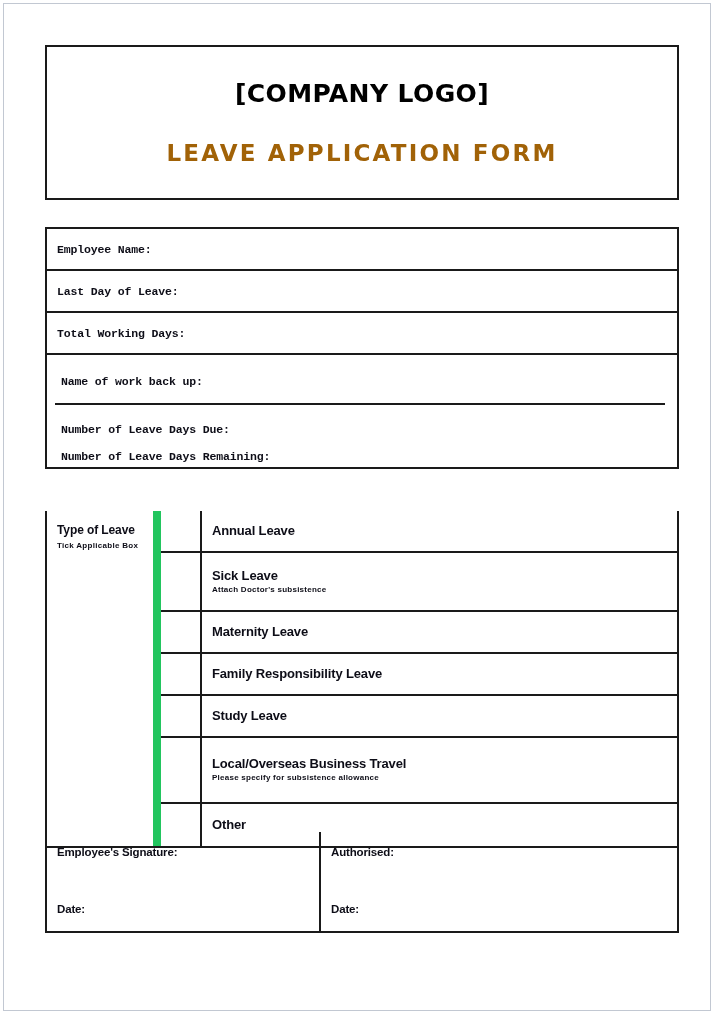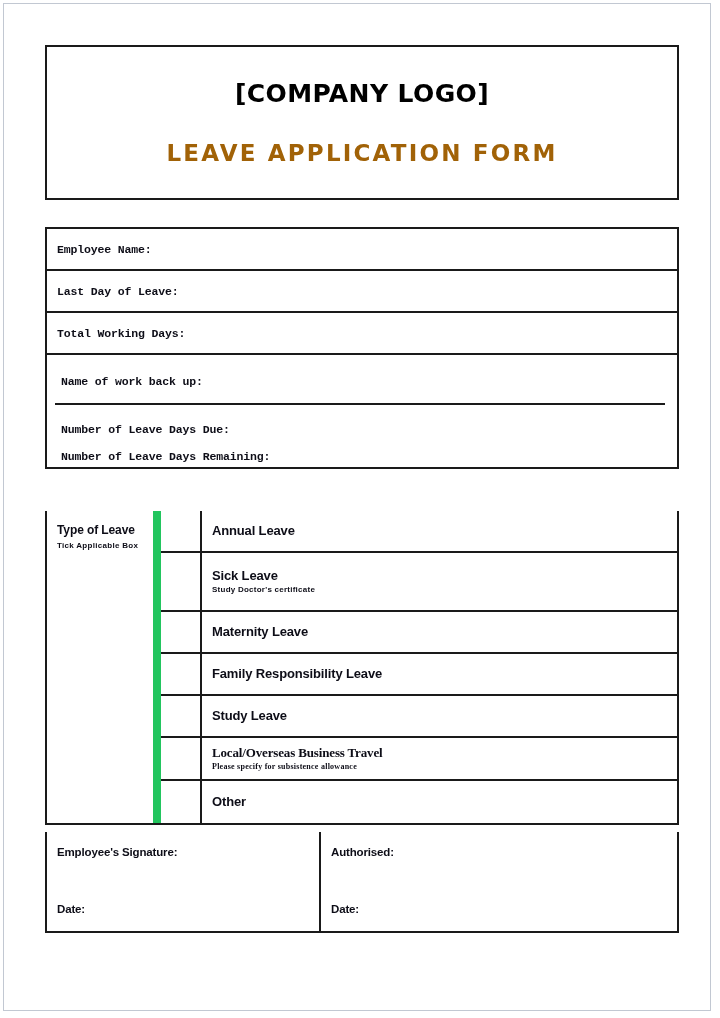--- a/index.html
+++ b/index.html
@@ -199,21 +199,21 @@
   .leave-note {
     font-size: 8px;
     font-weight: bold;
     color: #0d0d17;
     letter-spacing: 0.25px;
     margin-top: 2px;
     line-height: 10px;
   }
   .leave-row.h42 { height: 42px; }
   .leave-row.h53 { height: 59px; }
-  .leave-row.h55 { height: 43px; font-family: Liberation Serif, serif; }
+  .leave-row.h55 { height: 66px; }
 
   
   .signature-table {
     position: absolute;
     left: 41px;
     top: 828px;
     width: 634px;
     height: 101px;
     border: 2px solid #1a1a1a;
     border-top-width: 0;
@@ -299,21 +299,21 @@
           <div class="tick-cell"></div>
           <div class="leave-name-cell">
             <span class="leave-name">Annual Leave</span>
           </div>
         </div>
 
         <div class="leave-row h53">
           <div class="tick-cell"></div>
           <div class="leave-name-cell">
             <span class="leave-name">Sick Leave</span>
-            <span class="leave-note">Study Doctor's  certificate</span>
+            <span class="leave-note">Attach Doctor's  subsistence</span>
           </div>
         </div>
 
         <div class="leave-row h42">
           <div class="tick-cell"></div>
           <div class="leave-name-cell">
             <span class="leave-name">Maternity Leave</span>
           </div>
         </div>
 

